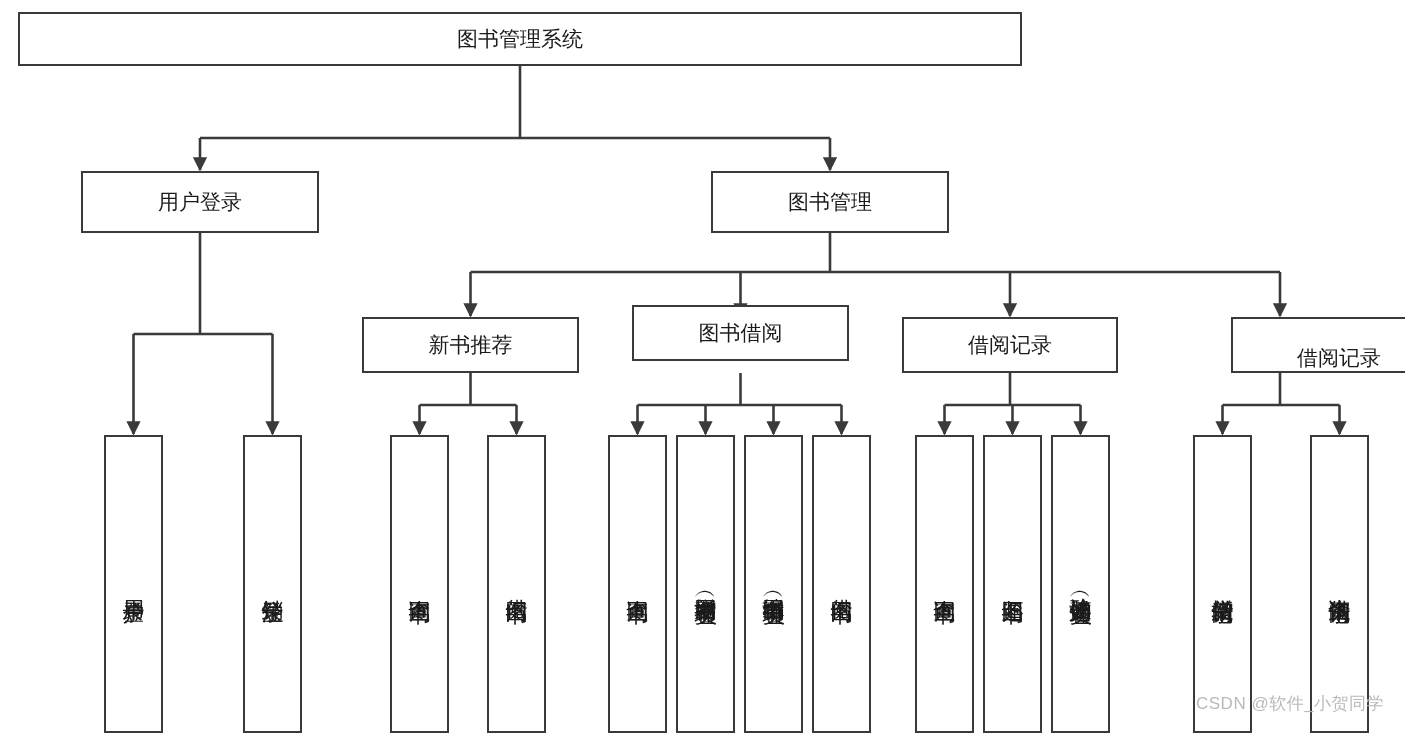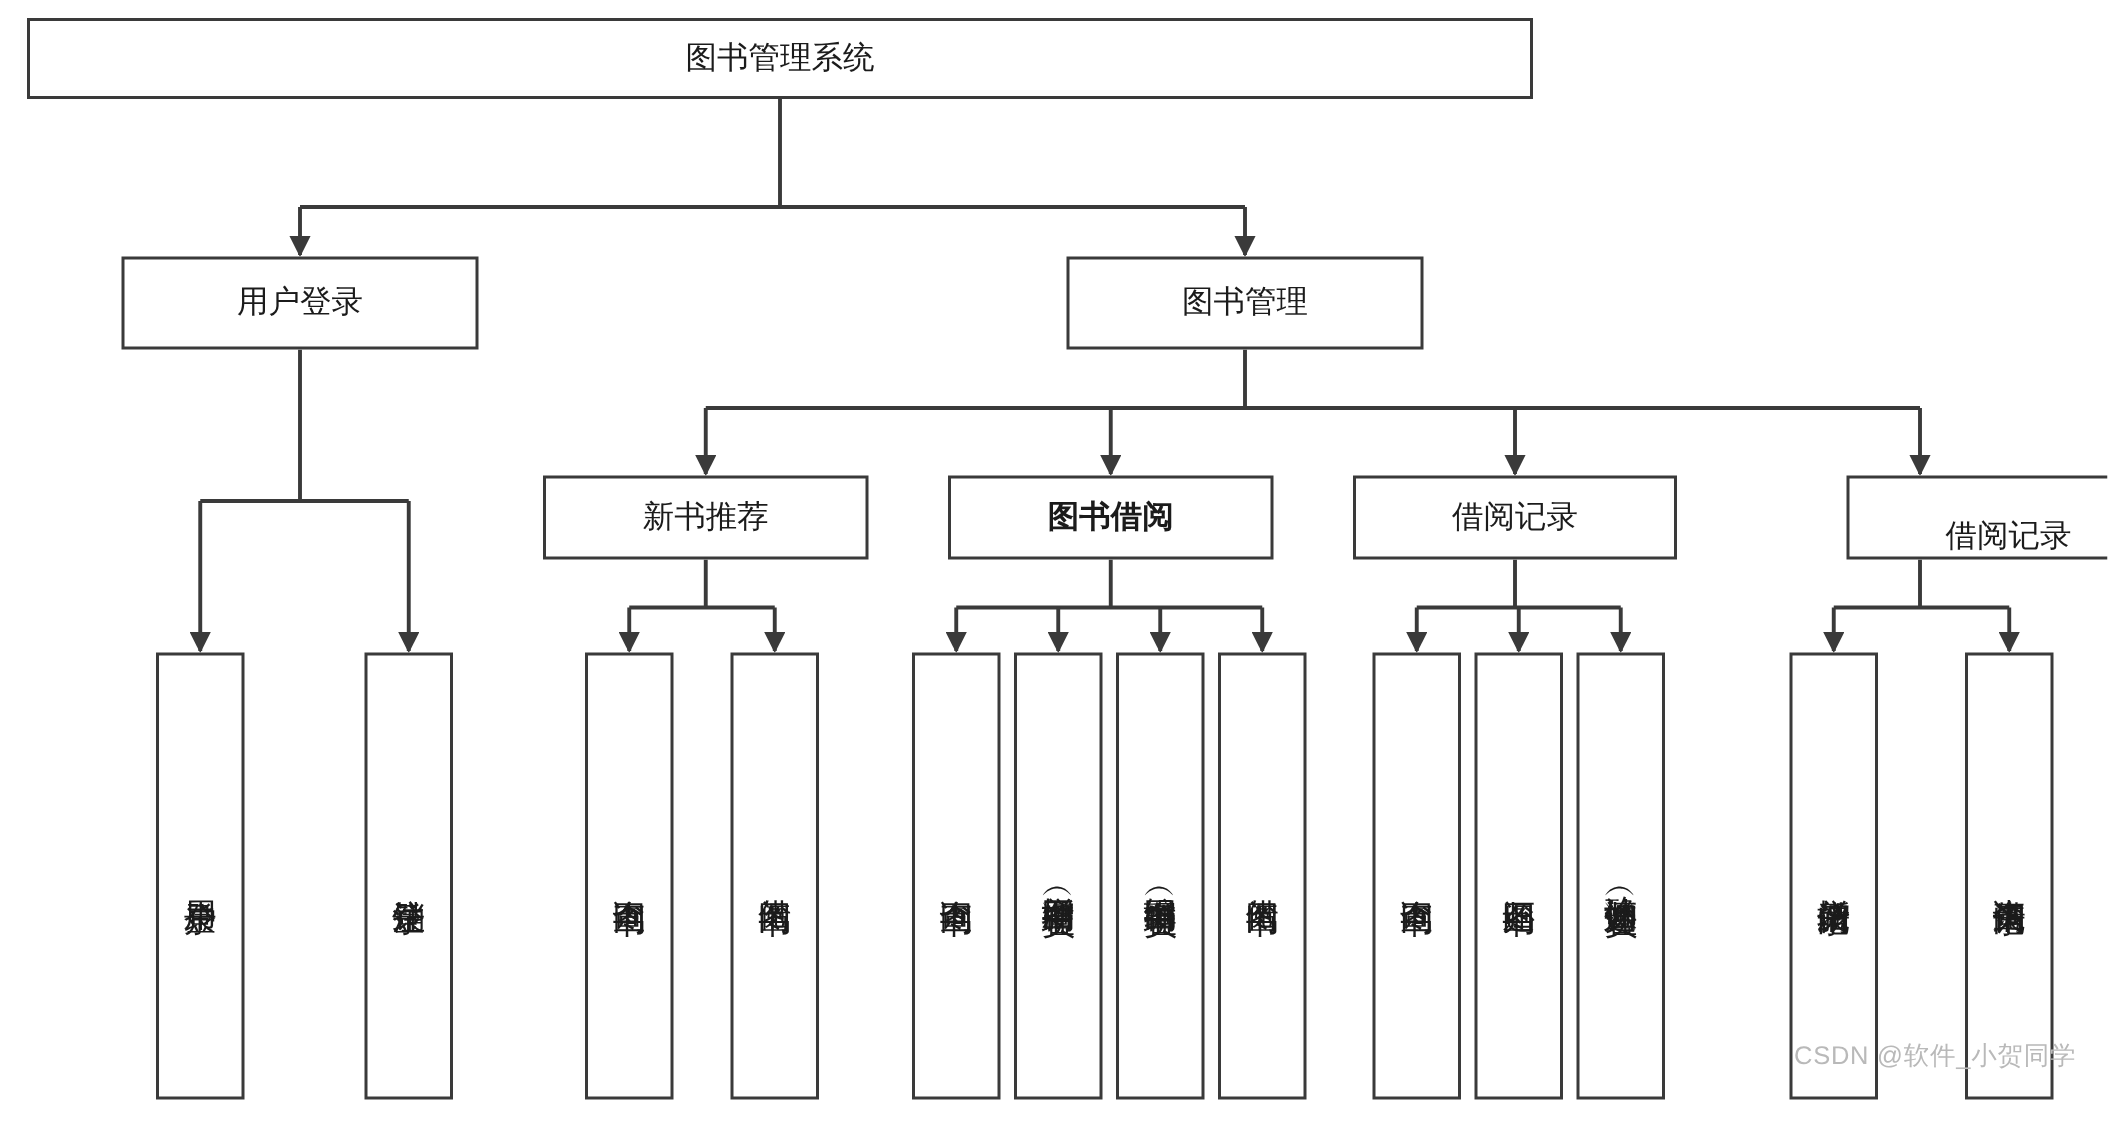--- a/index.html
+++ b/index.html
@@ -117,21 +117,21 @@
       </div>
       <div class="node h" style="left: 81px; top: 171px; width: 238px; height: 62px;">
         <span class="label">用户登录</span>
       </div>
       <div class="node h" style="left: 711px; top: 171px; width: 238px; height: 62px;">
         <span class="label">图书管理</span>
       </div>
       <div class="node h" style="left: 362px; top: 317px; width: 217px; height: 56px;">
         <span class="label">新书推荐</span>
       </div>
-      <div class="node h" style="left: 632px; top: 317px; width: 217px; height: 56px; font-weight: bold;">
+      <div class="node h" style="left: 632px; top: 305px; width: 217px; height: 56px;">
         <span class="label">图书借阅</span>
       </div>
       <div class="node h" style="left: 902px; top: 317px; width: 216px; height: 56px;">
         <span class="label">借阅记录</span>
       </div>
       <div class="node h" style="left: 1231px; top: 317px; width: 216px; height: 56px; align-items: flex-end;">
         <span class="label">借阅记录</span>
       </div>
       <div class="node v" style="left: 104px; top: 435px; width: 59px; height: 298px;">
         <span class="label">用户登录</span>

